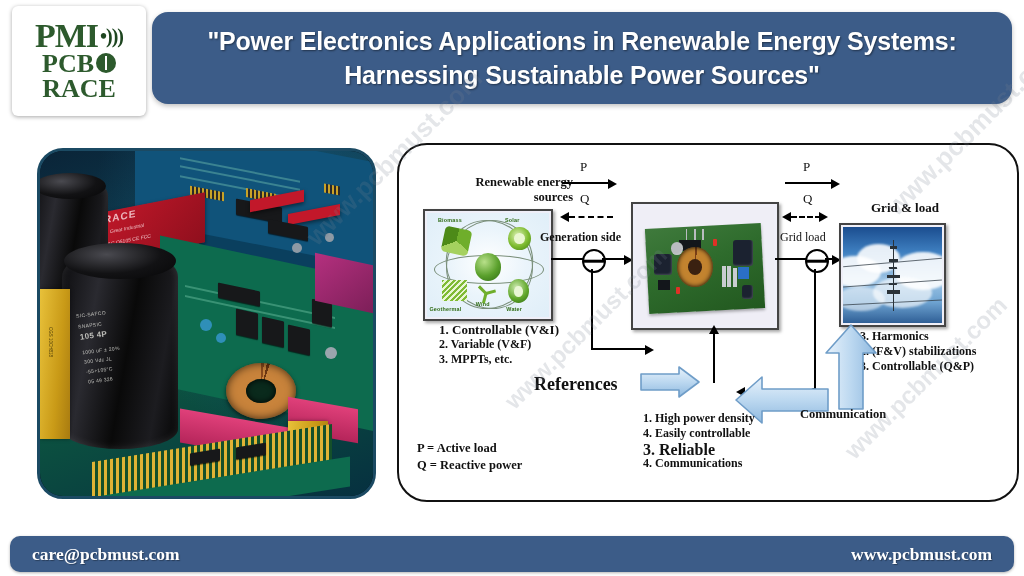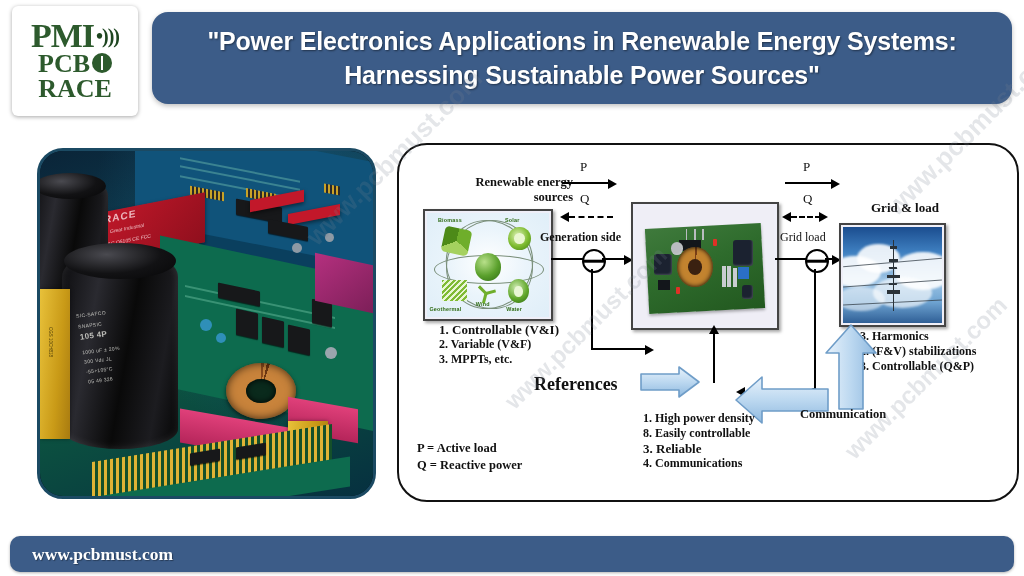--- a/index.html
+++ b/index.html
@@ -11,20 +11,21 @@
     position:relative;
   }
   .page{position:relative;width:1024px;height:576px;overflow:hidden;}
 
   
   .logo-box{
     position:absolute;left:12px;top:6px;width:126px;height:110px;
     background:#ffffff;border-radius:6px;
     box-shadow:0 1px 4px rgba(0,0,0,.35);
     overflow:hidden;
+    padding-left:8px;
   }
   .logo-inner{
     position:absolute;inset:0;display:flex;flex-direction:column;
     align-items:center;justify-content:center;
   }
   .logo-pmi{
     font-family:"Liberation Serif",serif;font-weight:bold;
     font-size:34px;line-height:30px;color:#2d5a2d;letter-spacing:-1px;
     display:flex;align-items:center;
   }
@@ -469,31 +470,32 @@
               <stop offset="1" stop-color="#8fb9df"></stop>
           </linearGradient>
         </defs>
         <path d="M60 17 L40 2 L40 9 L2 9 L2 25 L40 25 L40 32 Z" fill="url(#ga3)" stroke="#6f9dc8" stroke-width="1.6" stroke-linejoin="round"></path>
       </svg>
     </div>
     <div class="lbl" style="left:135px;top:229px;font-size:18px;">References</div>
 
 
     <div class="lbl" style="left:244px;top:266px;font-size:12px;">1. High power density</div>
-    <div class="lbl" style="left:244px;top:281px;font-size:12px;">8. Easily controllable</div>
-    <div class="lbl" style="left:244px;top:296px;font-size:13px;">3. Reliable</div>
+    <div class="lbl" style="left:244px;top:281px;font-size:12px;">4. Easily controllable</div>
+    <div class="lbl" style="left:244px;top:296px;font-size:16px;">3. Reliable</div>
     <div class="lbl" style="left:244px;top:311px;font-size:12px;">4. Communications</div>
 
     <div class="lbl" style="left:18px;top:296px;font-size:12.5px;">P = Active load</div>
     <div class="lbl" style="left:18px;top:313px;font-size:12.5px;">Q = Reactive power</div>
 
     <div class="wm" style="left:100px;top:250px;font-size:24px;transform:rotate(-45deg);">www.pcbmust.com</div>
     <div class="wm" style="left:440px;top:300px;font-size:24px;transform:rotate(-45deg);">www.pcbmust.com</div>
   </div>
 
   <div class="wm" style="left:300px;top:230px;font-size:26px;transform:rotate(-45deg);">www.pcbmust.com</div>
   <div class="wm" style="left:880px;top:200px;font-size:26px;transform:rotate(-45deg);">www.pcbmust.com</div>
 
   <div class="footer">
+    <span>care@pcbmust.com</span>
     <span>www.pcbmust.com</span>
   </div>
 
 </div>
 
 </body></html>

